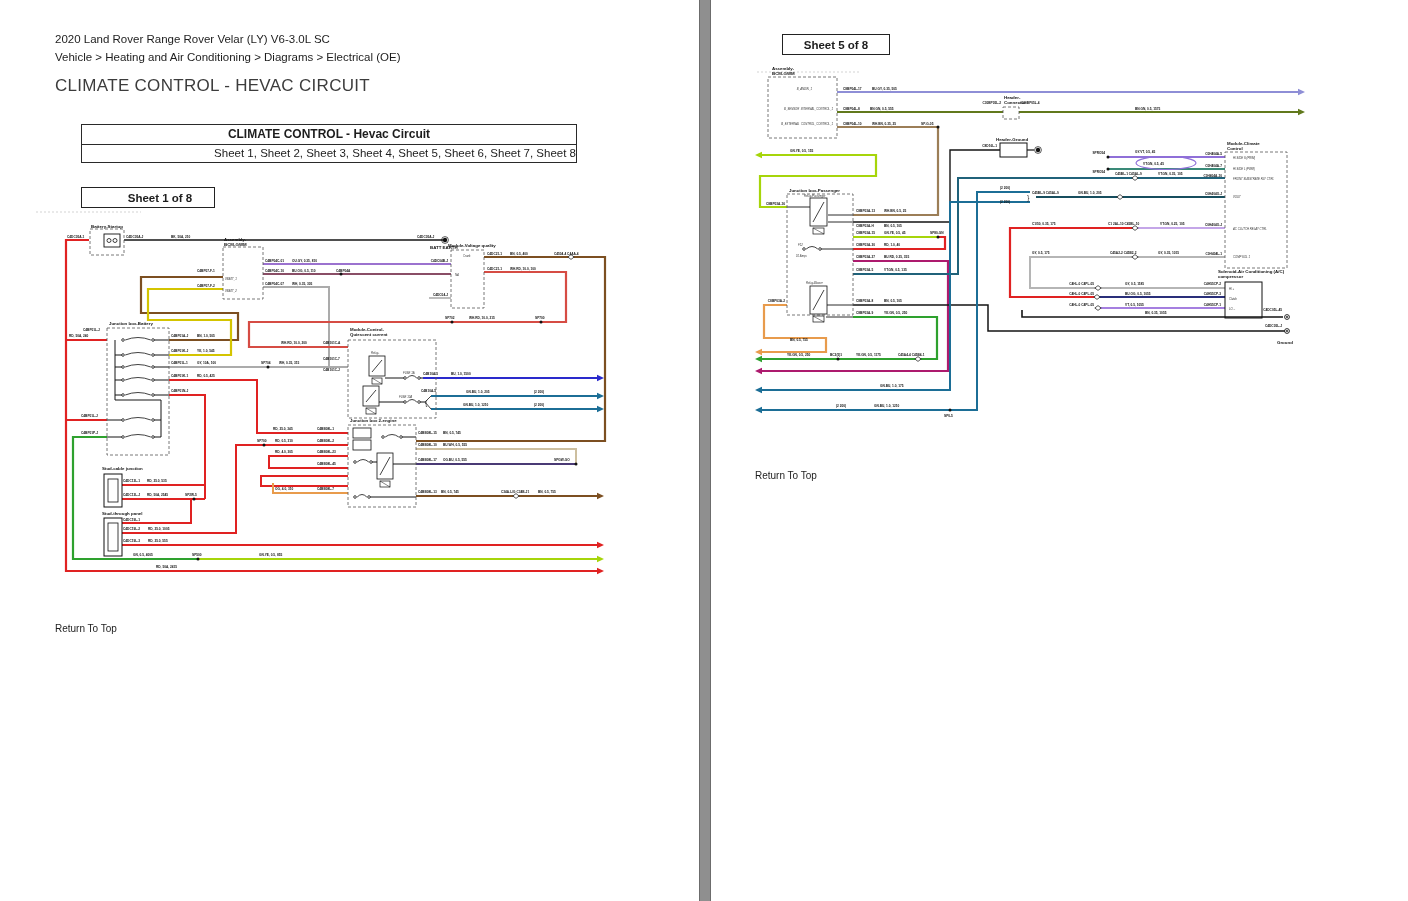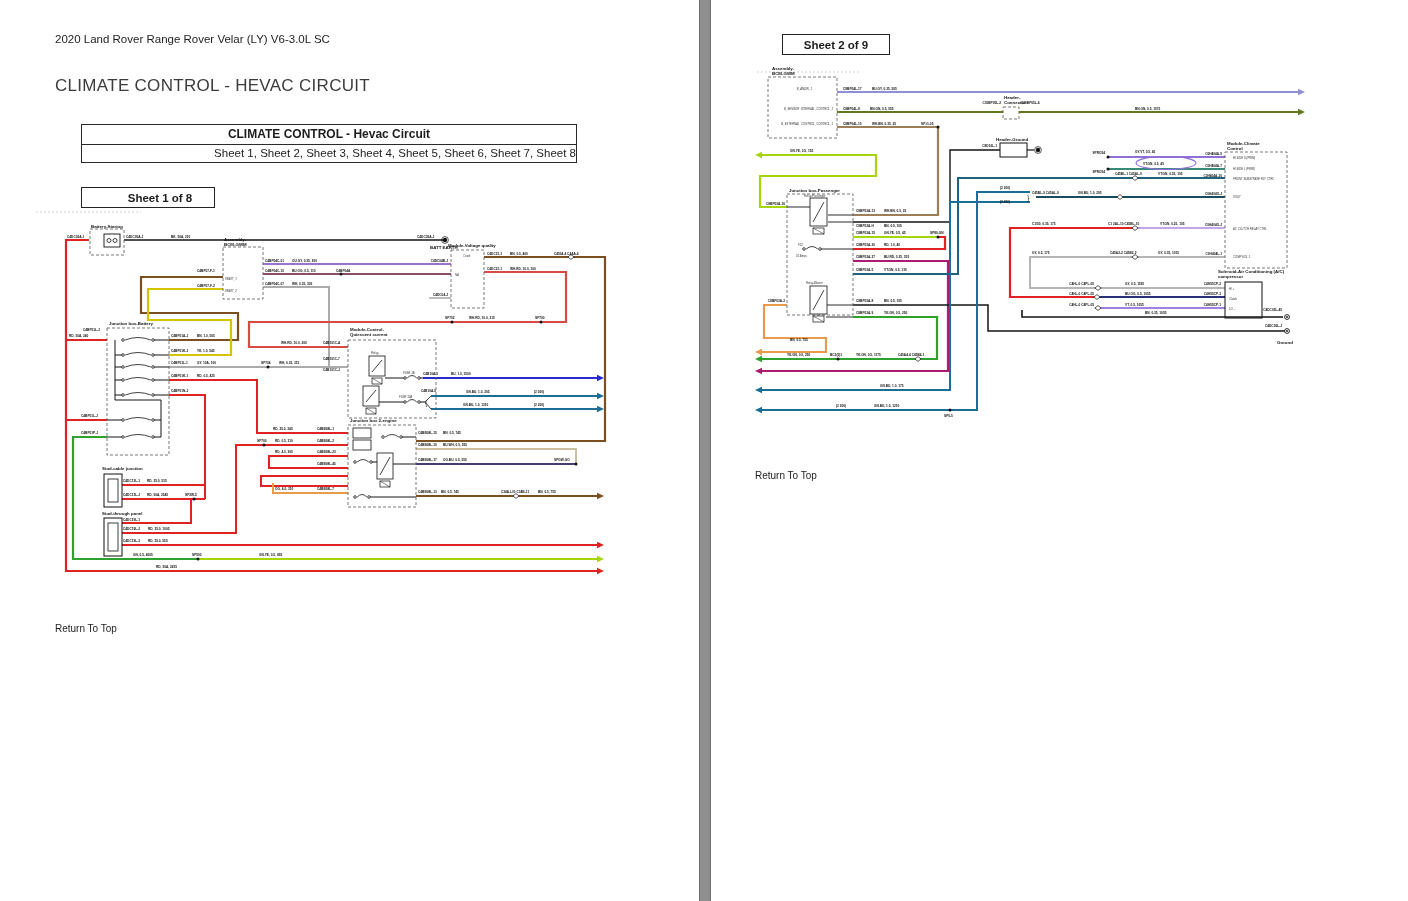--- a/index.html
+++ b/index.html
@@ -16,20 +16,21 @@
   .return{font-size:10px;cursor:pointer;}
   .divider{left:699px;top:0;width:10px;height:901px;background:#8f8f8f;
            border-left:1px solid #6c6c6c;border-right:1px solid #6c6c6c;}
   svg{position:absolute;font-family:"Liberation Sans", sans-serif;}
 </style>
 </head>
 <body>
 
 <div class="abs" style="left:0;top:0;width:697px;height:901px;margin-left:11px;">
   <div class="abs meta" style="left:44px;top:30px;">2020 Land Rover Range Rover Velar (LY) V6-3.0L SC</div>
+  <div class="abs meta" style="left:44px;top:48px;">Vehicle &gt; Heating and Air Conditioning &gt; Diagrams &gt; Electrical (OE)</div>
   <div class="abs title" style="left:44px;top:76px;">CLIMATE CONTROL - HEVAC CIRCUIT</div>
 
   <div class="abs idx-table">
     <div class="idx-head">CLIMATE CONTROL - Hevac Circuit</div>
     <div class="idx-row">Sheet 1, Sheet 2, Sheet 3, Sheet 4, Sheet 5, Sheet 6, Sheet 7, Sheet 8</div>
   </div>
 
   <div class="abs sheet-box" style="left:70px;top:187px;width:108px;height:19px;padding-left:24px;">Sheet 1 of 8</div>
 
   <svg style="left:0;top:0;width:697px;height:901px;" viewBox="0 0 697 901">
@@ -275,21 +276,21 @@
       <text x="248" y="556" font-size="3.2" font-weight="700" fill="#141414">GN.YE, 0.5, 855</text>
       <text x="145" y="568" font-size="3.2" font-weight="700" fill="#141414">RD, 50A, 2415</text>
     </svg>
 
   <div class="abs return" style="left:44px;top:623px;">Return To Top</div>
 </div>
 
 <div class="abs divider"></div>
 
 <div class="abs" style="left:709px;top:0;width:699px;height:901px;">
-  <div class="abs sheet-box" style="left:73px;top:34px;width:106px;height:19px;">Sheet 2 of 9</div>
+  <div class="abs sheet-box" style="left:73px;top:34px;width:106px;height:19px;">Sheet 5 of 8</div>
 
   <svg style="left:-709px;top:0;width:1408px;height:901px;" viewBox="0 0 1408 901">
       <polyline points="757,72 860,72" fill="none" stroke="#c8c8c8" stroke-width="0.8" stroke-linejoin="miter" stroke-dasharray="2,2"></polyline>
       <polyline points="837,92 1298,92" fill="none" stroke="#8e8ed6" stroke-width="2.2" stroke-linejoin="miter"></polyline>
       <polyline points="837,112 1003,112" fill="none" stroke="#61791c" stroke-width="2.2" stroke-linejoin="miter"></polyline>
       <polyline points="1019,112 1298,112" fill="none" stroke="#61791c" stroke-width="2.2" stroke-linejoin="miter"></polyline>
       <polyline points="837,127 938,127 938,215 853,215" fill="none" stroke="#9c7e57" stroke-width="2.2" stroke-linejoin="miter"></polyline>
       <polyline points="1000,150 950,150 950,222 853,222" fill="none" stroke="#141414" stroke-width="1.4" stroke-linejoin="miter"></polyline>
       <polyline points="1027,150 1034,150" fill="none" stroke="#141414" stroke-width="1.2" stroke-linejoin="miter"></polyline>
       <polyline points="762,155 876,155 876,176 760,176 760,207 787,207" fill="none" stroke="#a6d50a" stroke-width="2.2" stroke-linejoin="miter"></polyline>

